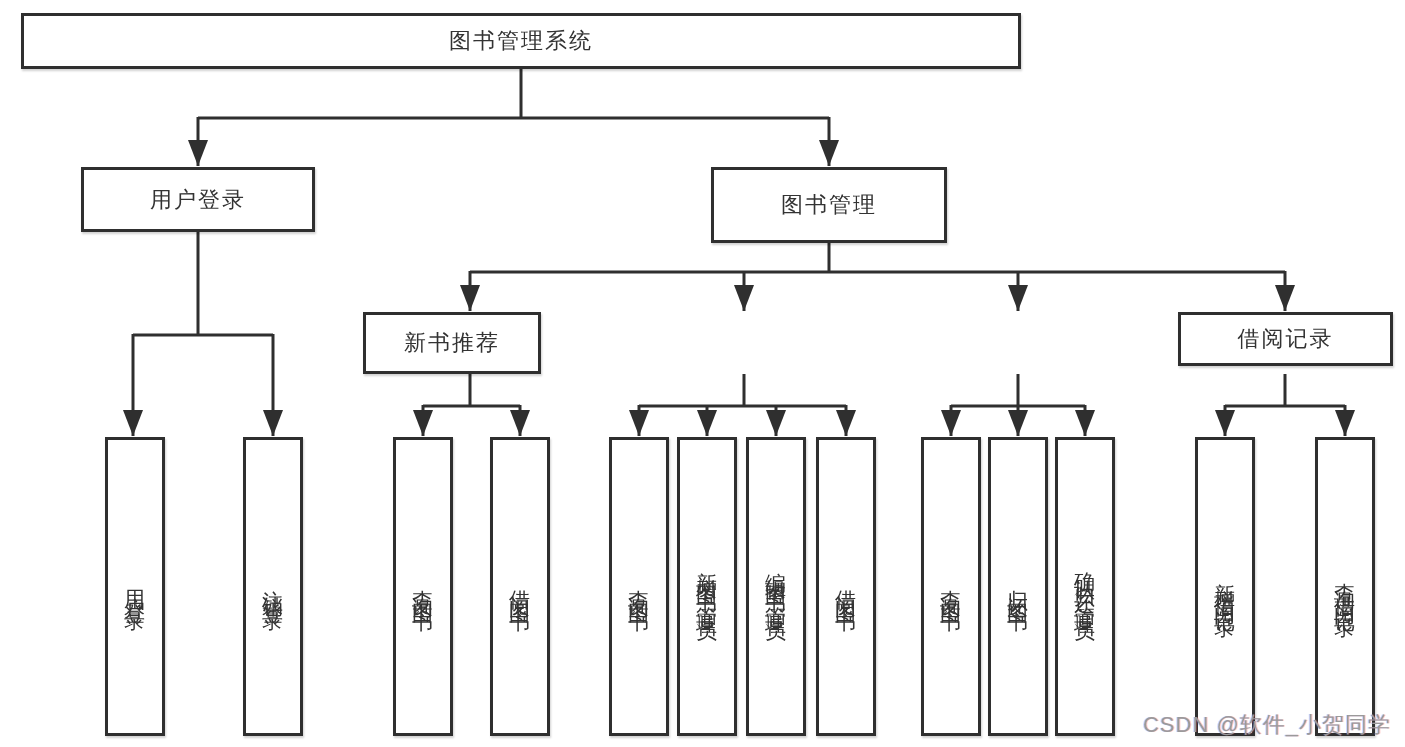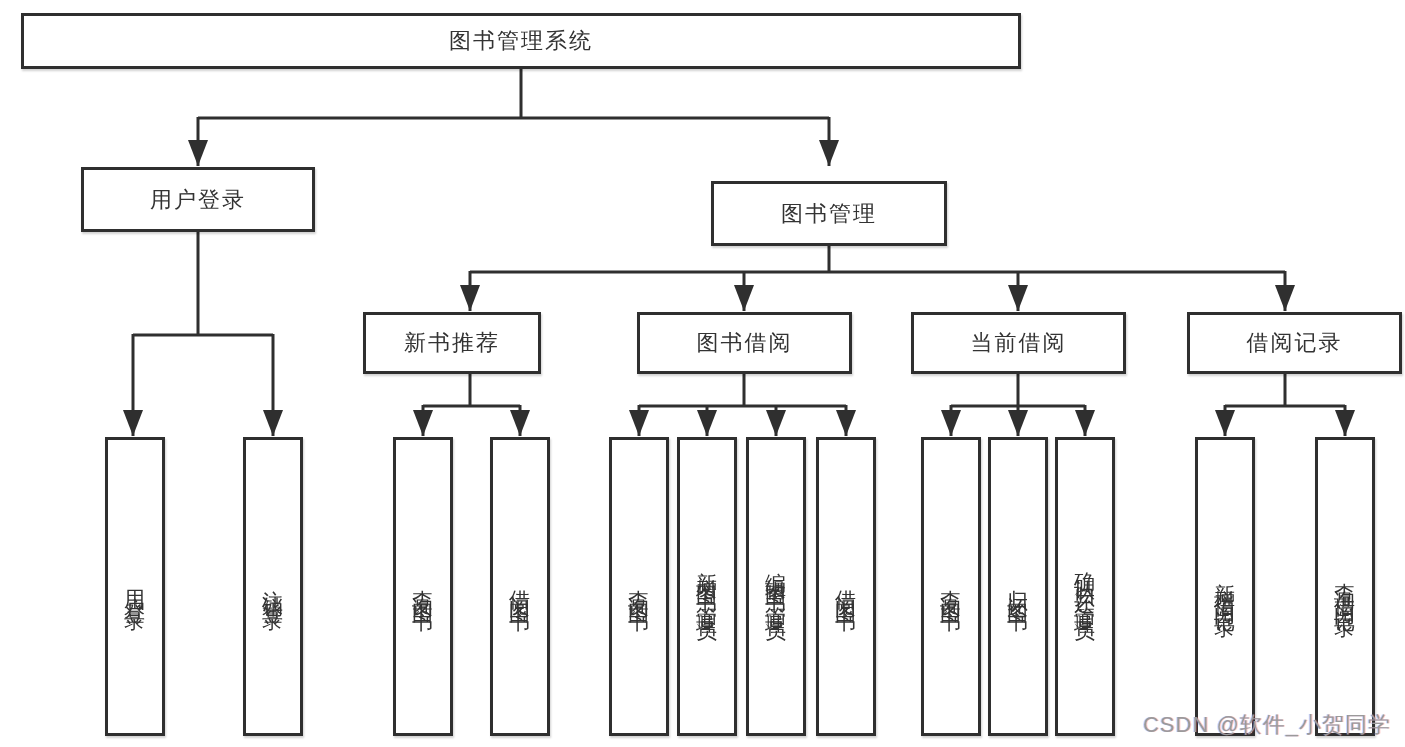--- a/index.html
+++ b/index.html
@@ -39,25 +39,25 @@
     top:437px;height:299px;width:60px;
     writing-mode:vertical-rl;
     text-orientation:mixed;
     display:flex;align-items:center;justify-content:center;
     font-size:21px;letter-spacing:7px;line-height:1.1;
     box-shadow:1px 2px 2px rgba(0,0,0,0.18);
   }
   
   #n-root{left:21px;top:13px;width:1000px;height:56px;}
   #n-login{left:81px;top:167px;width:234px;height:65px;}
-  #n-mgmt{left:711px;top:181px;width:236px;height:65px;}
+  #n-mgmt{left:711px;top:167px;width:236px;height:76px;}
   #n-recommend{left:363px;top:312px;width:178px;height:62px;}
   #n-borrow{left:637px;top:312px;width:215px;height:62px;}
   #n-current{left:911px;top:312px;width:215px;height:62px;}
-  #n-records{left:1178px;top:312px;width:215px;height:62px;margin-left:9px;}
+  #n-records{left:1178px;top:312px;width:215px;height:54px;}
   
   #l-a1{left:105px;} #l-a2{left:243px;}
   #l-b1{left:393px;} #l-b2{left:490px;}
   #l-c1{left:609px;} #l-c2{left:677px;} #l-c3{left:746px;} #l-c4{left:816px;}
   #l-d1{left:921px;} #l-d2{left:988px;} #l-d3{left:1055px;}
   #l-e1{left:1195px;} #l-e2{left:1315px;}
   #watermark{
     position:absolute;right:14px;bottom:7px;
     font-size:22px;color:var(--watermark);
     letter-spacing:1px;
@@ -108,22 +108,20 @@
     <line class="drop" x1="1225" y1="405" x2="1225" y2="436" marker-end="url(#arrow)"></line>
     <line class="drop" x1="1345" y1="405" x2="1345" y2="436" marker-end="url(#arrow)"></line>
   </svg>
 
   <div class="box" id="n-root">图书管理系统</div>
 
   <div class="box" id="n-login">用户登录</div>
   <div class="box" id="n-mgmt">图书管理</div>
 
   <div class="box" id="n-recommend">新书推荐</div>
-  <div class="box" id="n-borrow">图书借阅</div>
-  <div class="box" id="n-current">当前借阅</div>
   <div class="box" id="n-records">借阅记录</div>
 
   <div class="vbox" id="l-a1">用户登录</div>
   <div class="vbox" id="l-a2">注销登录</div>
 
   <div class="vbox" id="l-b1">查询图书</div>
   <div class="vbox" id="l-b2">借阅图书</div>
 
   <div class="vbox" id="l-c1">查询图书</div>
   <div class="vbox" id="l-c2">新增图书（管理员）</div>

